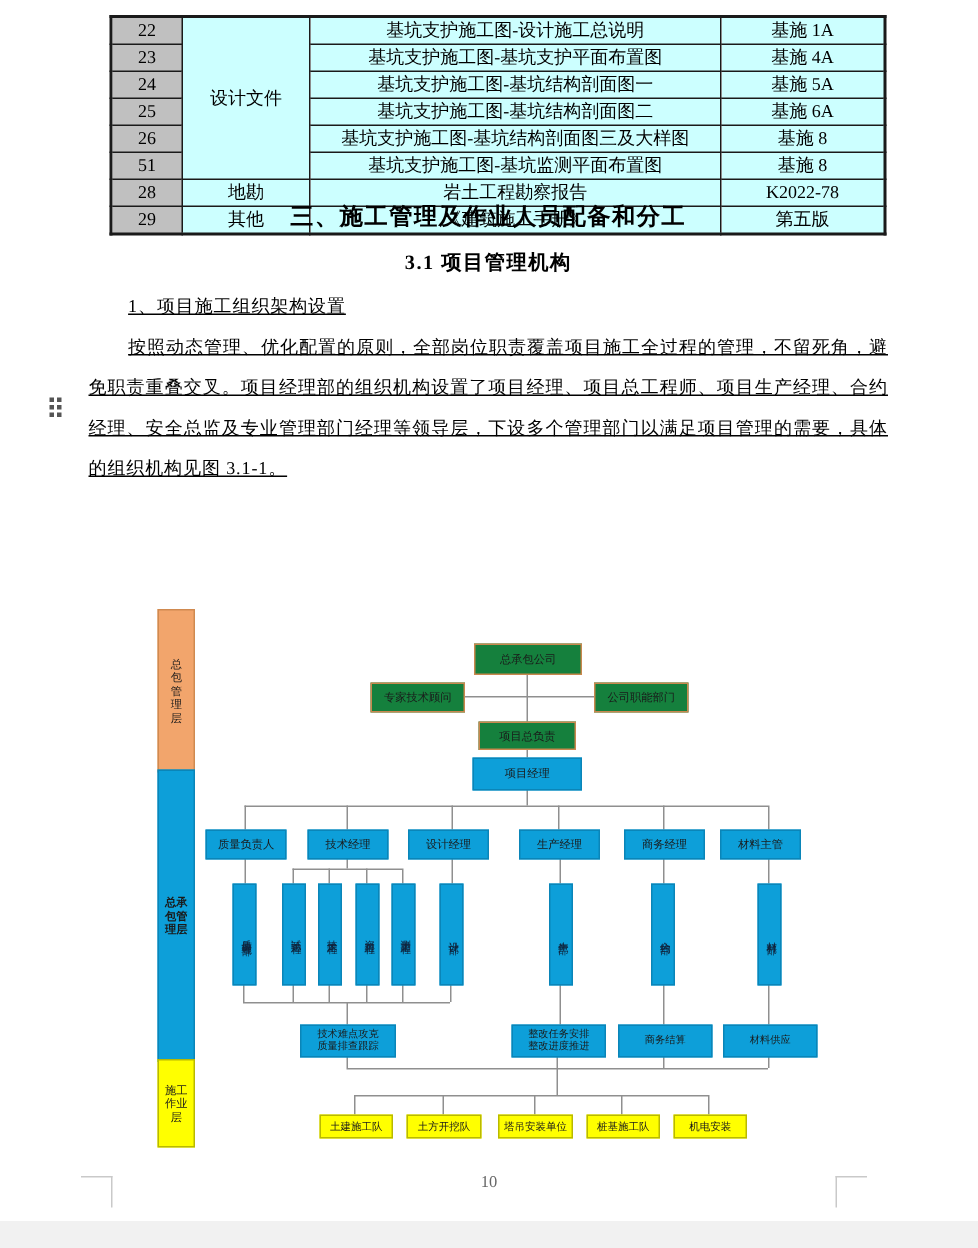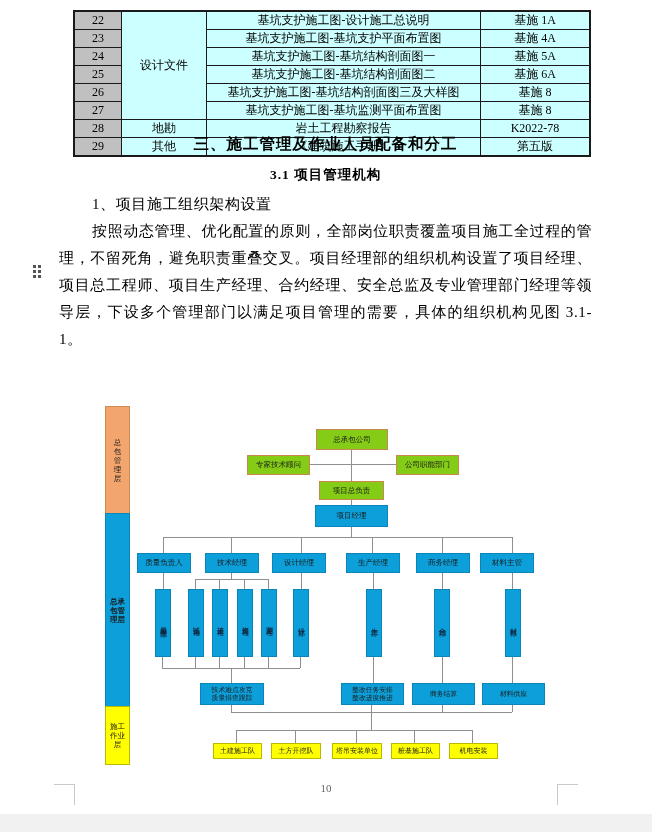--- a/index.html
+++ b/index.html
@@ -18,21 +18,21 @@
   }
   .doc-table{border:2px solid #1a1a1a;}
   td.c-num{background:#c0c0c0;width:42px;}
   td.c-cat{background:#ccffff;width:80px;}
   td.c-title{background:#ccffff;width:269px;}
   td.c-code{background:#ccffff;width:104px;font-family:"Liberation Serif",serif;}
   
   .doc-text{position:absolute;left:59px;top:134px;width:533px;}
   .h-section{font-size:15.5px;font-weight:bold;text-align:center;margin:0 0 11px 0;letter-spacing:1px;}
   .h-sub{font-size:13.5px;font-weight:bold;text-align:center;margin:0 0 7px 0;letter-spacing:1px;}
-  .doc-text p{font-size:15px;line-height:27px;margin:0;text-align:justify;letter-spacing:0.6px;}
+  .doc-text p{font-size:12px;line-height:27px;margin:0;text-align:justify;letter-spacing:0.6px;text-decoration:underline;}
   .doc-text p.ind{text-indent:2.2em;}
   
   .drag-handle{position:absolute;left:33px;top:265px;width:13px;height:16px;
     display:grid;grid-template-columns:4px 4px;grid-auto-rows:4px;gap:1px;}
   .drag-handle i{background:#555;width:3px;height:3px;display:block;}
   
   .chart{position:absolute;left:0;top:406px;width:652px;height:372px;
     font-family:"Liberation Sans","DejaVu Sans",sans-serif;}
   .chart .hl{position:absolute;height:1px;background:#8f8f8f;}
   .chart .vl{position:absolute;width:1px;background:#8f8f8f;}
@@ -40,21 +40,21 @@
     font-size:7.5px;color:#1a1a1a;text-align:center;}
   .bar span{display:block;line-height:9px;}
   .bar-orange{top:0;height:107px;background:#f2a56c;border:1px solid #d08a50;}
   .bar-orange span{width:9px;}
   .bar-blue{top:107px;height:193px;background:#0d9fd9;border:1px solid #0a85b8;}
   .bar-blue span{width:16px;font-weight:bold;}
   .bar-yellow{top:300px;height:57px;background:#ffff00;border:1px solid #b9b900;}
   .bar-yellow span{width:16px;}
   .ob,.bb,.tb,.cb{position:absolute;display:flex;flex-direction:column;align-items:center;justify-content:center;
     text-align:center;color:#1a1a1a;z-index:2;}
-  .ob{background:#84cc16;border:1px solid #c9884e;font-size:7.5px;}
+  .ob{background:#15803d;border:1px solid #c9884e;font-size:7.5px;}
   .bb{background:#0d9fd9;border:1px solid #0a85b8;font-size:7.5px;}
   .vb{position:absolute;background:#0d9fd9;border:1px solid #0a85b8;width:14px;height:66px;
     display:flex;align-items:center;justify-content:center;font-size:7px;color:#10223a;
     writing-mode:vertical-lr;text-orientation:upright;letter-spacing:1px;z-index:2;}
   .tb{background:#0d9fd9;border:1px solid #0a85b8;font-size:6.8px;line-height:8.5px;}
   .cb{background:#ffff00;border:1px solid #b9b900;font-size:7px;}
   
   .corner{position:absolute;width:20px;height:20px;}
   .corner-left{left:54px;top:784px;border-top:1px solid #c9c9c9;border-right:1px solid #c9c9c9;}
   .corner-right{left:557px;top:784px;border-top:1px solid #c9c9c9;border-left:1px solid #c9c9c9;}
@@ -87,21 +87,21 @@
     <td class="c-num">25</td>
     <td class="c-title">基坑支护施工图-基坑结构剖面图二</td>
     <td class="c-code">基施 6A</td>
   </tr>
   <tr>
     <td class="c-num">26</td>
     <td class="c-title">基坑支护施工图-基坑结构剖面图三及大样图</td>
     <td class="c-code">基施 8</td>
   </tr>
   <tr>
-    <td class="c-num">27</td>
+    <td class="c-num">51</td>
     <td class="c-title">基坑支护施工图-基坑监测平面布置图</td>
     <td class="c-code">基施 8</td>
   </tr>
   <tr>
     <td class="c-num">28</td>
     <td class="c-cat">地勘</td>
     <td class="c-title">岩土工程勘察报告</td>
     <td class="c-code">K2022-78</td>
   </tr>
   <tr>

